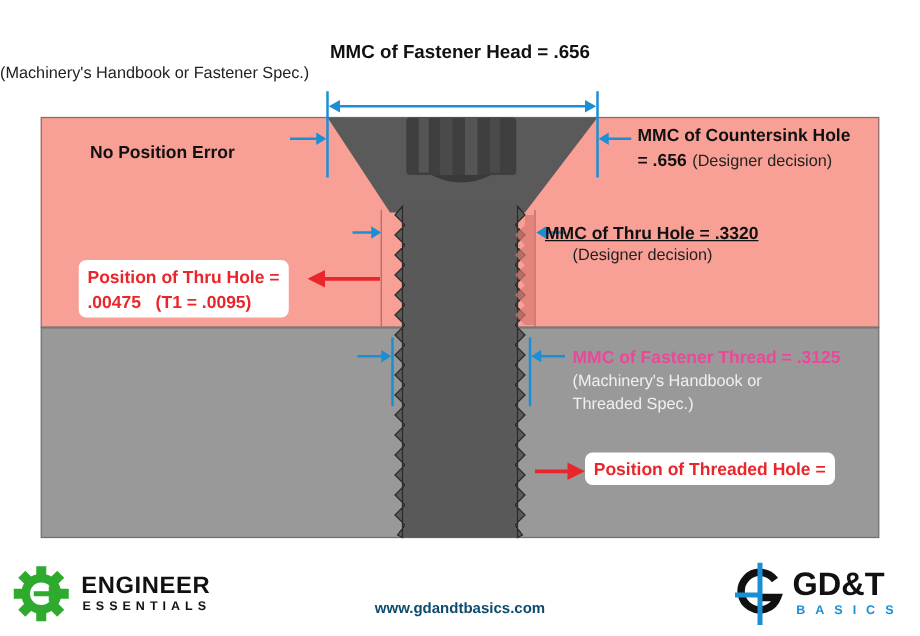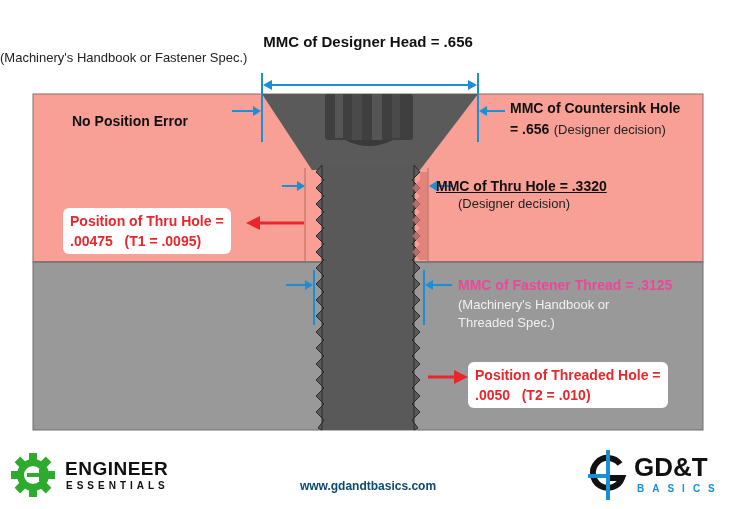--- a/index.html
+++ b/index.html
@@ -81,21 +81,21 @@
   </g>
 
   <g>
     <line x1="258" y1="223" x2="304" y2="223" stroke="#e8262b" stroke-width="3"></line>
     <polygon points="246,223 260,216 260,230" fill="#e8262b"></polygon>
     <line x1="428" y1="377" x2="456" y2="377" stroke="#e8262b" stroke-width="3"></line>
     <polygon points="468,377 454,370 454,384" fill="#e8262b"></polygon>
   </g>
 </svg>
 
-<div class="abs title">MMC of Designer Head = .656</div>
+<div class="abs title">MMC of Fastener Head = .656</div>
 <div class="abs subtitle">(Machinery's Handbook or Fastener Spec.)</div>
 
 <div class="abs label-bold" style="left:72px; top:113px;">No Position Error</div>
 
 <div class="abs label-bold" style="left:510px; top:100px;">MMC of Countersink Hole</div>
 <div class="abs" style="left:510px; top:120px;">
   <span class="label-bold">= .656</span>
   <span class="label-reg">(Designer decision)</span>
 </div>
 
@@ -105,21 +105,20 @@
 <div class="abs label-white-bold" style="left:458px; top:277px;">MMC of Fastener Thread = .3125</div>
 <div class="abs label-white-reg" style="left:458px; top:295px;">(Machinery's Handbook or</div>
 <div class="abs label-white-reg" style="left:458px; top:313px;">Threaded Spec.)</div>
 
 <div class="abs red-box" style="left:63px; top:208px;">
   <div>Position of Thru Hole =</div>
   <div style="white-space:pre;">.00475   (T1 = .0095)</div>
 </div>
 <div class="abs red-box" style="left:468px; top:362px;">
   <div>Position of Threaded Hole =</div>
-  <div style="white-space:pre;">.0050   (T2 = .010)</div>
 </div>
 
 <div class="abs" style="left:10px; top:452px; width:180px; height:46px;">
   <svg width="46" height="46" viewBox="0 0 46 46" style="position:absolute; left:0; top:0;">
     <g fill="#2eaa2e">
       <rect x="19" y="1" width="8" height="9"></rect>
       <rect x="19" y="36" width="8" height="9"></rect>
       <rect x="1" y="19" width="9" height="8"></rect>
       <rect x="36" y="19" width="9" height="8"></rect>
       <rect x="19" y="1" width="8" height="9" transform="rotate(45 23 23)"></rect>

